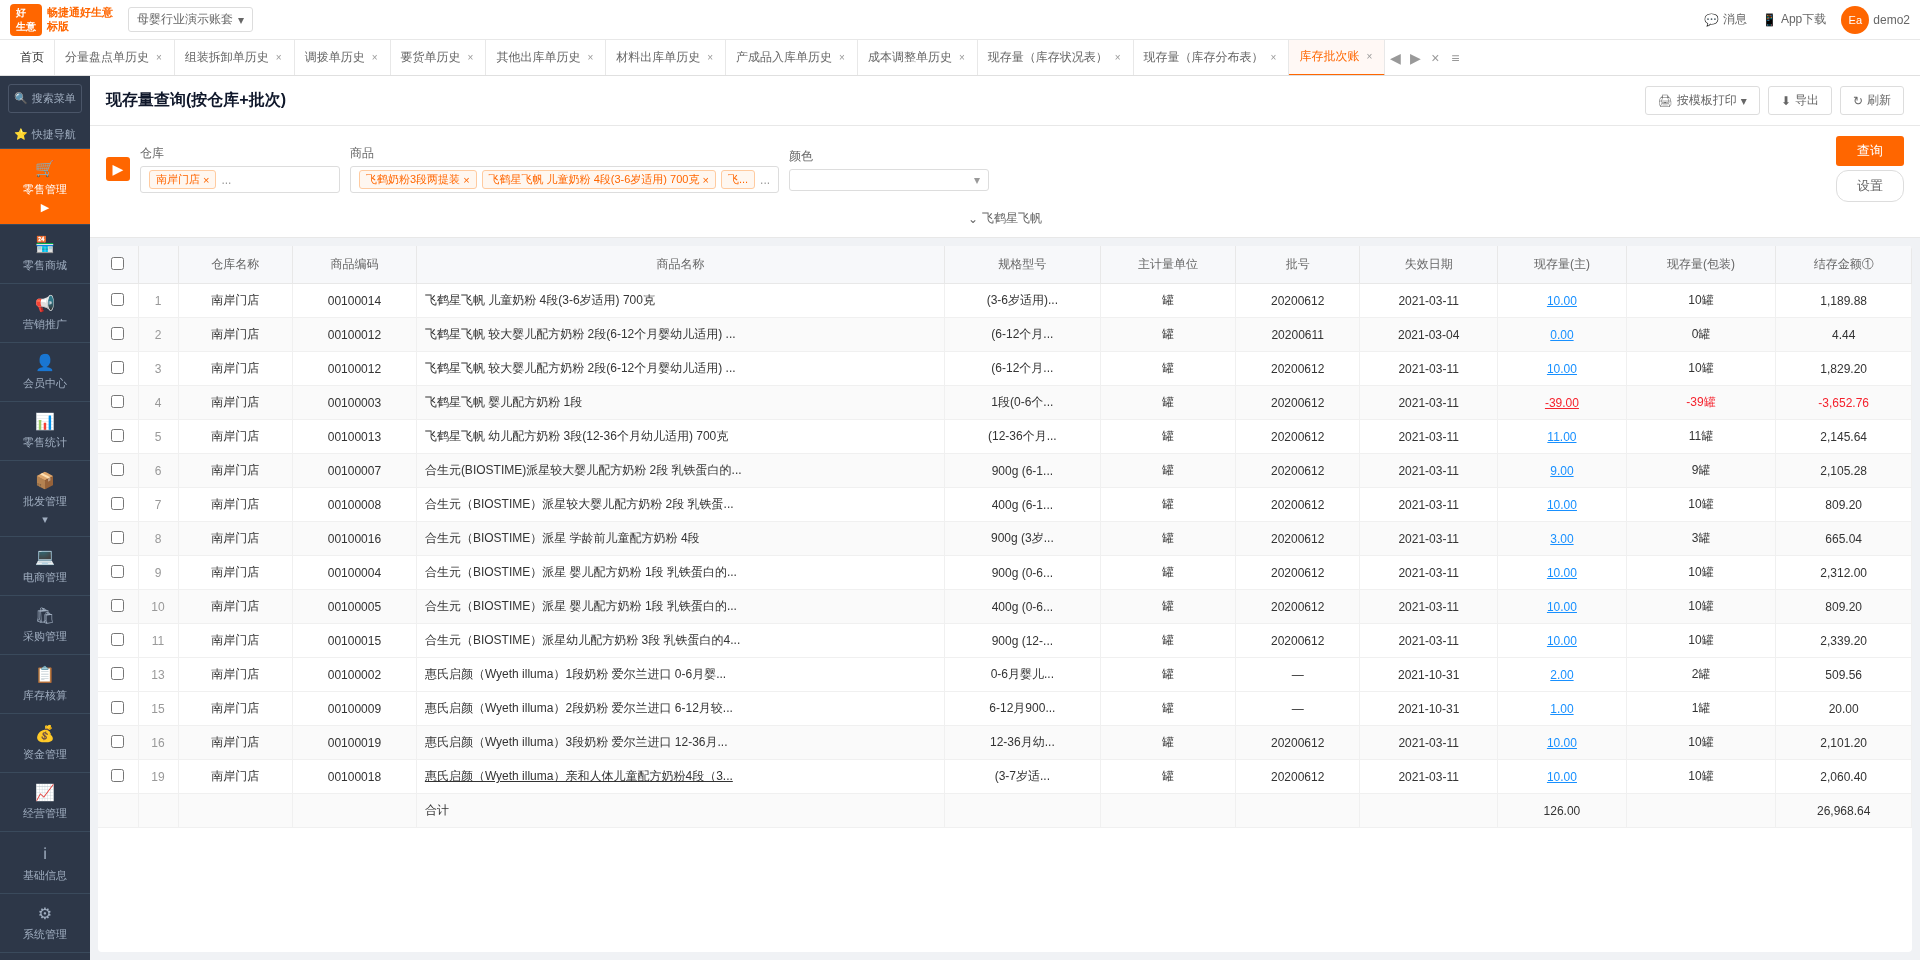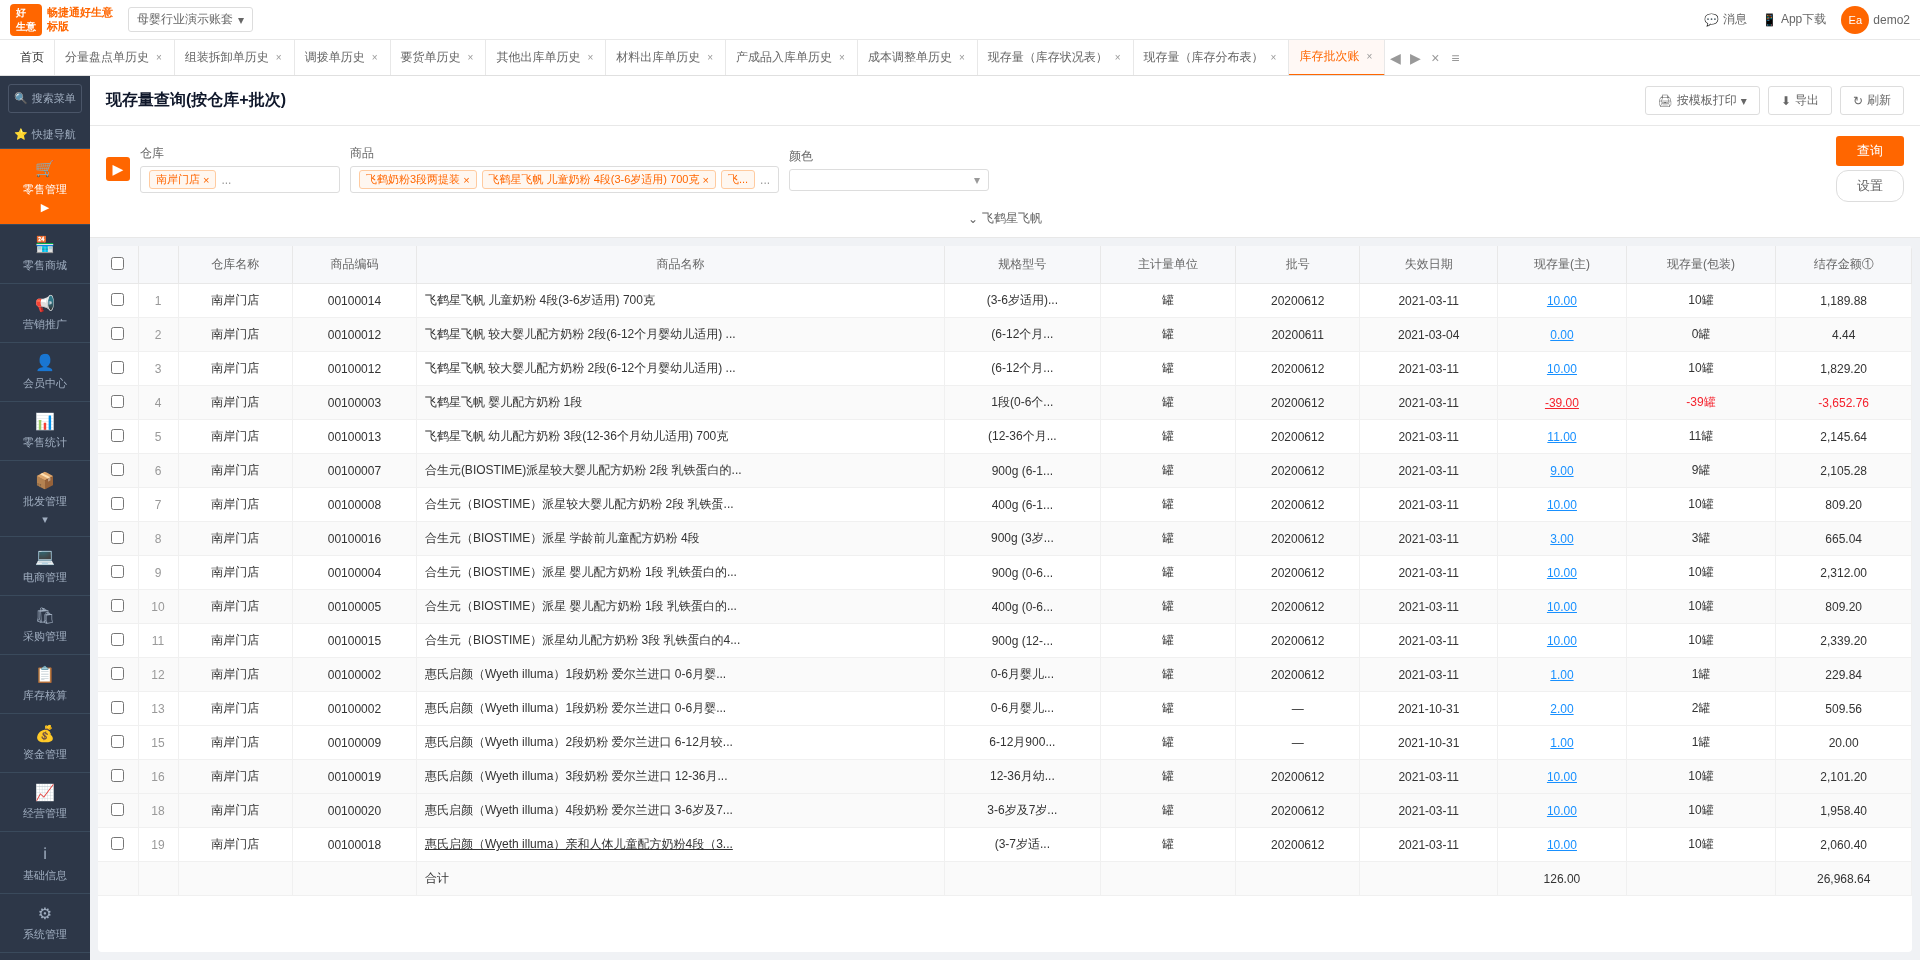--- a/index.html
+++ b/index.html
@@ -481,34 +481,20 @@
       <td>00100015</td>
       <td class="td-left" style="max-width:300px; overflow:hidden; text-overflow:ellipsis;">合生元（BIOSTIME）派星幼儿配方奶粉 3段 乳铁蛋白的4...</td>
       <td>900g (12-...</td>
       <td>罐</td>
       <td>20200612</td>
       <td>2021-03-11</td>
       <td class=""><span class="td-link ">10.00</span></td>
       <td class="">10罐</td>
       <td class="">2,339.20</td>
     </tr>
-            <tr style="background: rgb(250, 250, 250);">
-      <td><input type="checkbox" style=""></td>
-      <td class="row-num">12</td>
-      <td>南岸门店</td>
-      <td>00100002</td>
-      <td class="td-left" style="max-width:300px; overflow:hidden; text-overflow:ellipsis;">惠氏启颜（Wyeth illuma）1段奶粉 爱尔兰进口 0-6月婴...</td>
-      <td>0-6月婴儿...</td>
-      <td>罐</td>
-      <td>20200612</td>
-      <td>2021-03-11</td>
-      <td class=""><span class="td-link ">1.00</span></td>
-      <td class="">1罐</td>
-      <td class="">229.84</td>
-    </tr>
             <tr style="background: rgb(255, 255, 255);">
       <td><input type="checkbox" style=""></td>
       <td class="row-num">13</td>
       <td>南岸门店</td>
       <td>00100002</td>
       <td class="td-left" style="max-width:300px; overflow:hidden; text-overflow:ellipsis;">惠氏启颜（Wyeth illuma）1段奶粉 爱尔兰进口 0-6月婴...</td>
       <td>0-6月婴儿...</td>
       <td>罐</td>
       <td>—</td>
       <td>2021-10-31</td>
@@ -537,34 +523,20 @@
       <td>00100019</td>
       <td class="td-left" style="max-width:300px; overflow:hidden; text-overflow:ellipsis;">惠氏启颜（Wyeth illuma）3段奶粉 爱尔兰进口 12-36月...</td>
       <td>12-36月幼...</td>
       <td>罐</td>
       <td>20200612</td>
       <td>2021-03-11</td>
       <td class=""><span class="td-link ">10.00</span></td>
       <td class="">10罐</td>
       <td class="">2,101.20</td>
     </tr>
-            <tr style="background: rgb(250, 250, 250);">
-      <td><input type="checkbox" style=""></td>
-      <td class="row-num">18</td>
-      <td>南岸门店</td>
-      <td>00100020</td>
-      <td class="td-left" style="max-width:300px; overflow:hidden; text-overflow:ellipsis;">惠氏启颜（Wyeth illuma）4段奶粉 爱尔兰进口 3-6岁及7...</td>
-      <td>3-6岁及7岁...</td>
-      <td>罐</td>
-      <td>20200612</td>
-      <td>2021-03-11</td>
-      <td class=""><span class="td-link ">10.00</span></td>
-      <td class="">10罐</td>
-      <td class="">1,958.40</td>
-    </tr>
             <tr style="background: rgb(255, 255, 255);">
       <td><input type="checkbox" style=""></td>
       <td class="row-num">19</td>
       <td>南岸门店</td>
       <td>00100018</td>
       <td class="td-left" style="max-width:300px; overflow:hidden; text-overflow:ellipsis;text-decoration:underline;">惠氏启颜（Wyeth illuma）亲和人体儿童配方奶粉4段（3...</td>
       <td>(3-7岁适...</td>
       <td>罐</td>
       <td>20200612</td>
       <td>2021-03-11</td>

